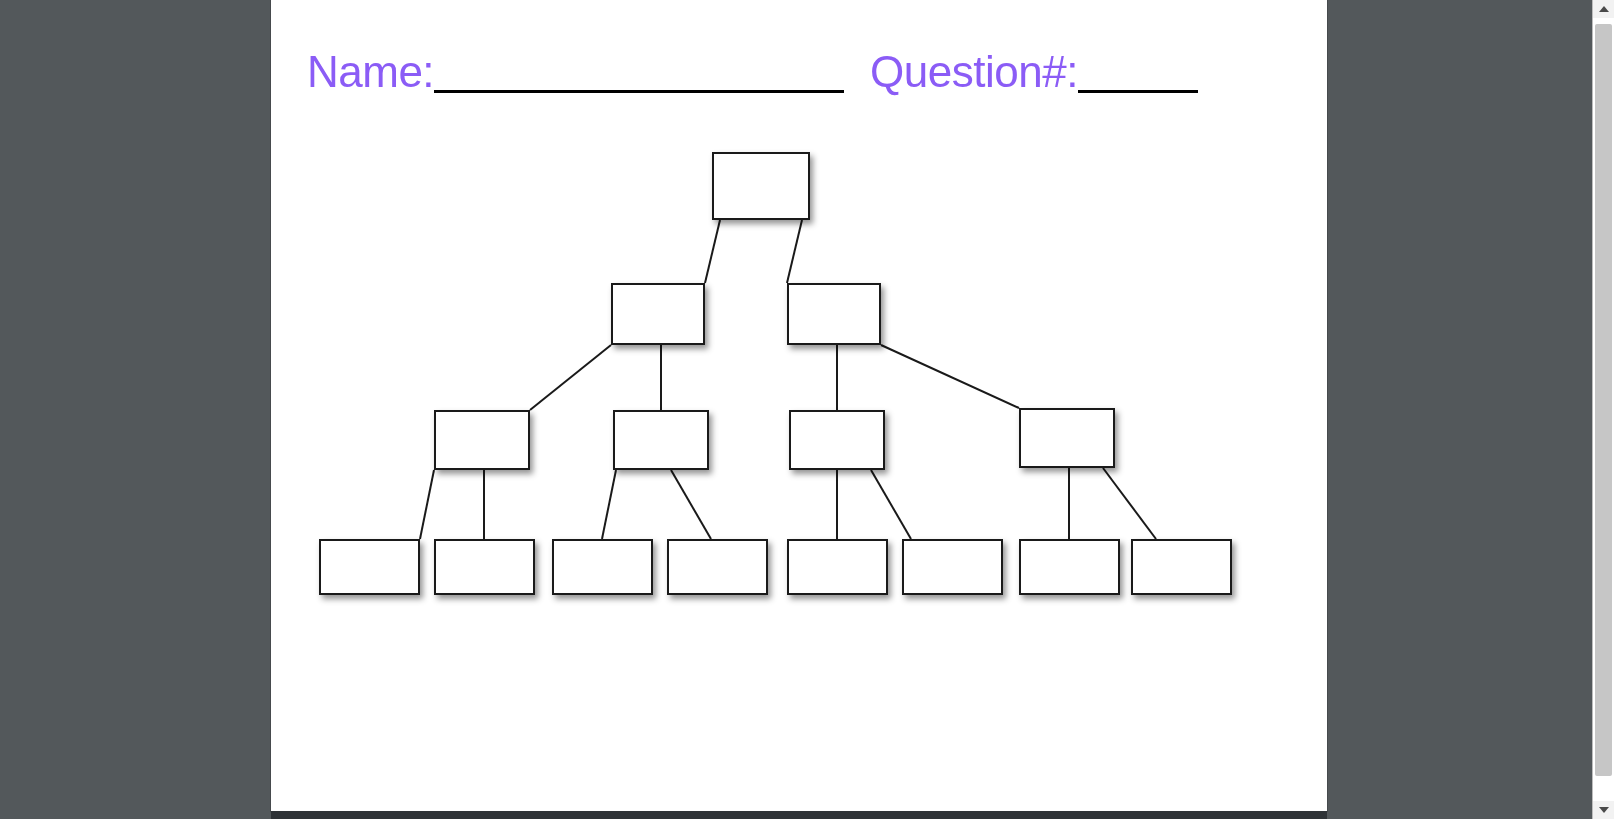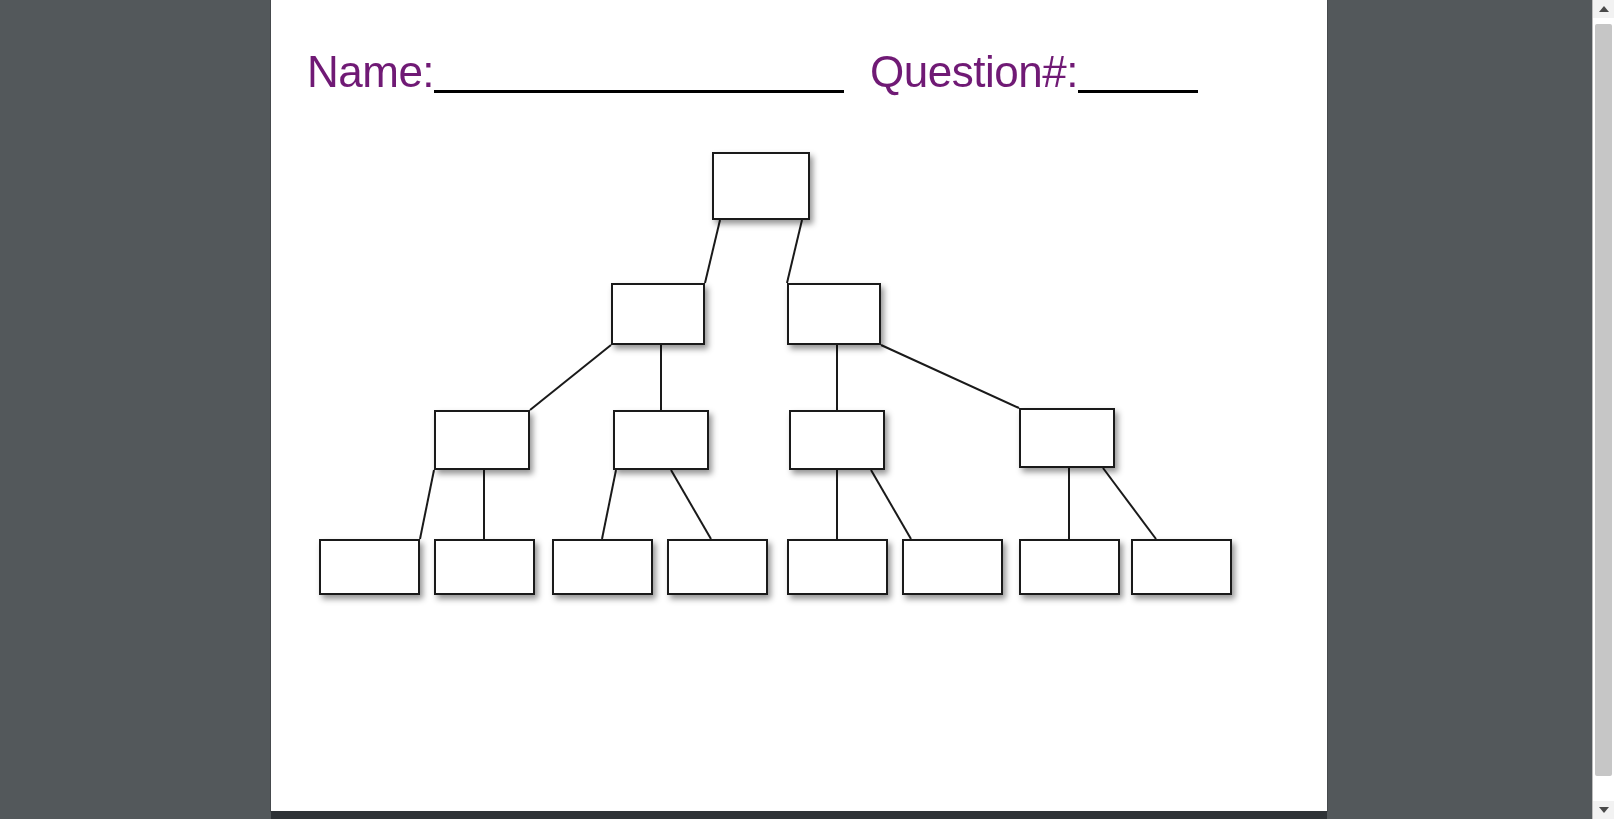--- a/index.html
+++ b/index.html
@@ -53,21 +53,21 @@
     top: 46px;
     white-space: nowrap;
     font-size: 44px;
     line-height: 52px;
     color: #000000;
     letter-spacing: -0.5px;
   }
   .hdr-label {
     font-family: "Liberation Sans", sans-serif;
     font-size: 44px;
-    color: #701a75;
+    color: #8b5cf6;
   }
   .hdr-rule {
     display: inline-block;
     border-bottom: 3px solid #000;
     vertical-align: -6px;
     height: 1px;
   }
   #name-rule   { width: 410px; }
   #q-rule      { width: 120px; }
   .hdr-gap     { display:inline-block; width: 26px; }

